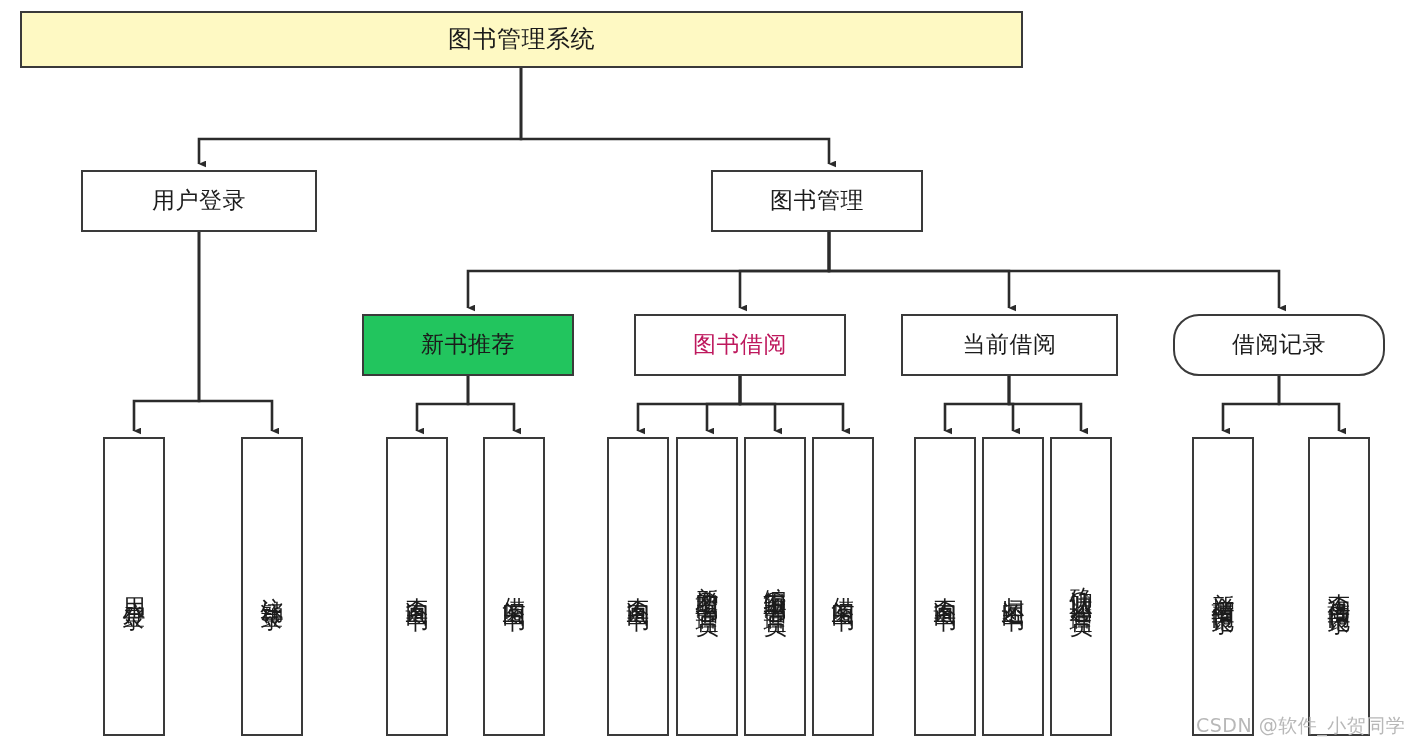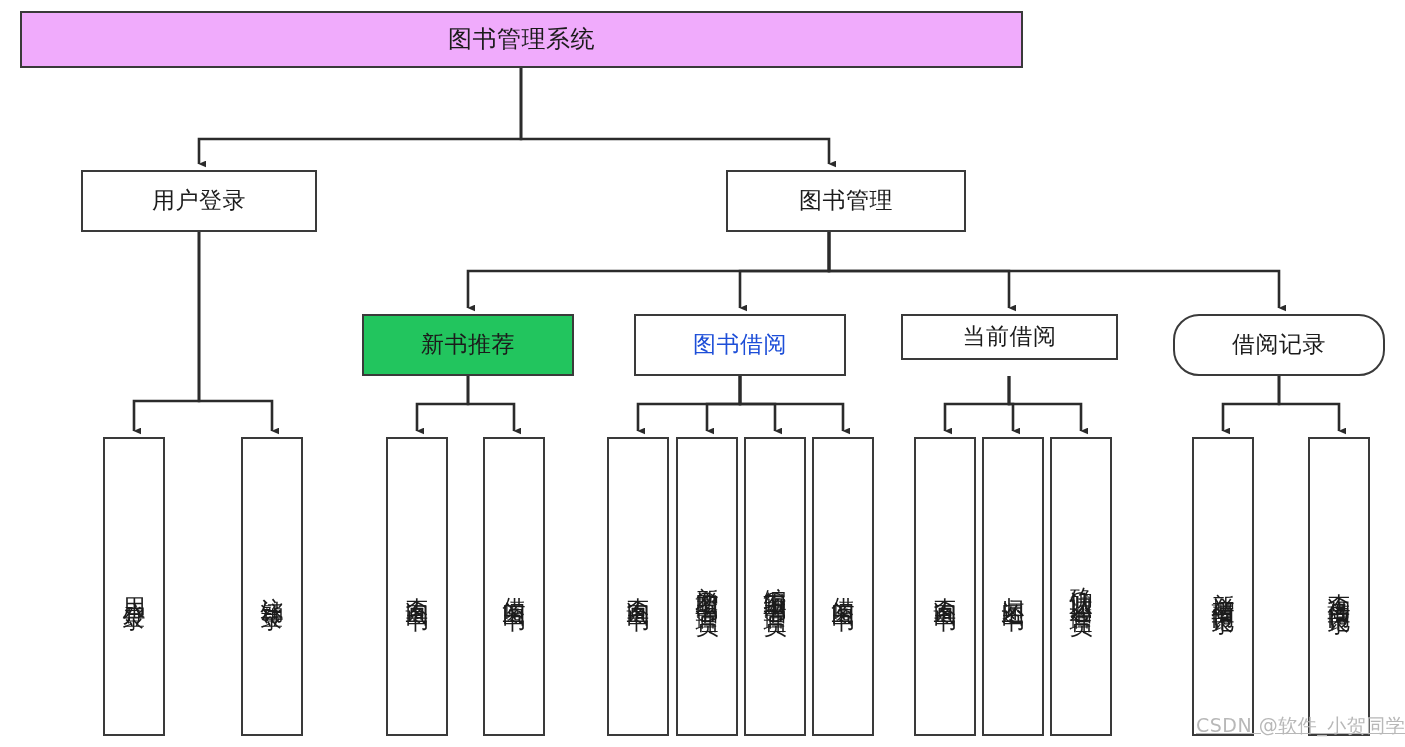--- a/index.html
+++ b/index.html
@@ -86,60 +86,60 @@
       <polyline points="740,376 740,404 707,404 707,431" fill="none" stroke="#2b2b2b" stroke-width="2.6" stroke-linejoin="miter" marker-end="url(#arrowhead)"></polyline>
       <polyline points="740,376 740,404 775,404 775,431" fill="none" stroke="#2b2b2b" stroke-width="2.6" stroke-linejoin="miter" marker-end="url(#arrowhead)"></polyline>
       <polyline points="740,376 740,404 843,404 843,431" fill="none" stroke="#2b2b2b" stroke-width="2.6" stroke-linejoin="miter" marker-end="url(#arrowhead)"></polyline>
       <polyline points="1009,376 1009,404 945,404 945,431" fill="none" stroke="#2b2b2b" stroke-width="2.6" stroke-linejoin="miter" marker-end="url(#arrowhead)"></polyline>
       <polyline points="1009,376 1009,404 1013,404 1013,431" fill="none" stroke="#2b2b2b" stroke-width="2.6" stroke-linejoin="miter" marker-end="url(#arrowhead)"></polyline>
       <polyline points="1009,376 1009,404 1081,404 1081,431" fill="none" stroke="#2b2b2b" stroke-width="2.6" stroke-linejoin="miter" marker-end="url(#arrowhead)"></polyline>
       <polyline points="1279,376 1279,404 1223,404 1223,431" fill="none" stroke="#2b2b2b" stroke-width="2.6" stroke-linejoin="miter" marker-end="url(#arrowhead)"></polyline>
       <polyline points="1279,376 1279,404 1339,404 1339,431" fill="none" stroke="#2b2b2b" stroke-width="2.6" stroke-linejoin="miter" marker-end="url(#arrowhead)"></polyline>
     </svg>
   <div id="nodes">
-      <div class="node h title" style="left: 20px; top: 11px; width: 1003px; height: 57px; border-color: rgb(58, 58, 58); background: #f0abfc; color: rgb(27, 27, 27);">
+      <div class="node h title" style="left: 20px; top: 11px; width: 1003px; height: 57px; border-color: rgb(58, 58, 58); background: #fef9c3; color: rgb(27, 27, 27);">
         <span>图书管理系统</span>
       </div>
       <div class="node h" style="left: 81px; top: 170px; width: 236px; height: 62px; border-color: rgb(58, 58, 58); background: rgb(255, 255, 255); color: rgb(27, 27, 27);">
         <span>用户登录</span>
       </div>
       <div class="node v" style="left: 103px; top: 437px; width: 62px; height: 299px; border-color: rgb(58, 58, 58); background: rgb(255, 255, 255); color: rgb(27, 27, 27);">
         <span class="vtext">用户登录</span>
       </div>
       <div class="node v" style="left: 241px; top: 437px; width: 62px; height: 299px; border-color: rgb(58, 58, 58); background: rgb(255, 255, 255); color: rgb(27, 27, 27);">
         <span class="vtext">注销登录</span>
       </div>
-      <div class="node h" style="left: 726px; top: 170px; width: 240px; height: 62px; border-color: rgb(58, 58, 58); background: rgb(255, 255, 255); color: rgb(27, 27, 27);">
+      <div class="node h" style="left: 711px; top: 170px; width: 212px; height: 62px; border-color: rgb(58, 58, 58); background: rgb(255, 255, 255); color: rgb(27, 27, 27);">
         <span>图书管理</span>
       </div>
       <div class="node h" style="left: 362px; top: 314px; width: 212px; height: 62px; border-color: rgb(58, 58, 58); background: #22c55e; color: rgb(27, 27, 27);">
         <span>新书推荐</span>
       </div>
       <div class="node v" style="left: 386px; top: 437px; width: 62px; height: 299px; border-color: rgb(58, 58, 58); background: rgb(255, 255, 255); color: rgb(27, 27, 27);">
         <span class="vtext">查询图书</span>
       </div>
       <div class="node v" style="left: 483px; top: 437px; width: 62px; height: 299px; border-color: rgb(58, 58, 58); background: rgb(255, 255, 255); color: rgb(27, 27, 27);">
         <span class="vtext">借阅图书</span>
       </div>
-      <div class="node h" style="left: 634px; top: 314px; width: 212px; height: 62px; border-color: rgb(58, 58, 58); background: rgb(255, 255, 255); color: #1d4ed8;">
+      <div class="node h" style="left: 634px; top: 314px; width: 212px; height: 62px; border-color: rgb(58, 58, 58); background: rgb(255, 255, 255); color: #be185d;">
         <span>图书借阅</span>
       </div>
       <div class="node v" style="left: 607px; top: 437px; width: 62px; height: 299px; border-color: rgb(58, 58, 58); background: rgb(255, 255, 255); color: rgb(27, 27, 27);">
         <span class="vtext">查询图书</span>
       </div>
       <div class="node v" style="left: 676px; top: 437px; width: 62px; height: 299px; border-color: rgb(58, 58, 58); background: rgb(255, 255, 255); color: rgb(27, 27, 27);">
         <span class="vtext">新增图书（管理员）</span>
       </div>
       <div class="node v" style="left: 744px; top: 437px; width: 62px; height: 299px; border-color: rgb(58, 58, 58); background: rgb(255, 255, 255); color: rgb(27, 27, 27);">
         <span class="vtext">编辑图书（管理员）</span>
       </div>
       <div class="node v" style="left: 812px; top: 437px; width: 62px; height: 299px; border-color: rgb(58, 58, 58); background: rgb(255, 255, 255); color: rgb(27, 27, 27);">
         <span class="vtext">借阅图书</span>
       </div>
-      <div class="node h" style="left: 901px; top: 314px; width: 217px; height: 46px; border-color: rgb(58, 58, 58); background: rgb(255, 255, 255); color: rgb(27, 27, 27);">
+      <div class="node h" style="left: 901px; top: 314px; width: 217px; height: 62px; border-color: rgb(58, 58, 58); background: rgb(255, 255, 255); color: rgb(27, 27, 27);">
         <span>当前借阅</span>
       </div>
       <div class="node v" style="left: 914px; top: 437px; width: 62px; height: 299px; border-color: rgb(58, 58, 58); background: rgb(255, 255, 255); color: rgb(27, 27, 27);">
         <span class="vtext">查询图书</span>
       </div>
       <div class="node v" style="left: 982px; top: 437px; width: 62px; height: 299px; border-color: rgb(58, 58, 58); background: rgb(255, 255, 255); color: rgb(27, 27, 27);">
         <span class="vtext">归还图书</span>
       </div>
       <div class="node v" style="left: 1050px; top: 437px; width: 62px; height: 299px; border-color: rgb(58, 58, 58); background: rgb(255, 255, 255); color: rgb(27, 27, 27);">
         <span class="vtext">确认归还（管理员）</span>
@@ -147,14 +147,14 @@
       <div class="node h" style="left: 1173px; top: 314px; width: 212px; height: 62px; border-color: rgb(58, 58, 58); background: rgb(255, 255, 255); color: rgb(27, 27, 27); border-radius: 26px;">
         <span>借阅记录</span>
       </div>
       <div class="node v" style="left: 1192px; top: 437px; width: 62px; height: 299px; border-color: rgb(58, 58, 58); background: rgb(255, 255, 255); color: rgb(27, 27, 27);">
         <span class="vtext">新增借阅记录</span>
       </div>
       <div class="node v" style="left: 1308px; top: 437px; width: 62px; height: 299px; border-color: rgb(58, 58, 58); background: rgb(255, 255, 255); color: rgb(27, 27, 27);">
         <span class="vtext">查询借阅记录</span>
       </div>
     </div>
-  <div class="watermark" style="left:1196px; top:713px;text-decoration:underline;">CSDN @软件_小贺同学</div>
+  <div class="watermark" style="left:1196px; top:713px;">CSDN @软件_小贺同学</div>
 </div>
 
 </body></html>

